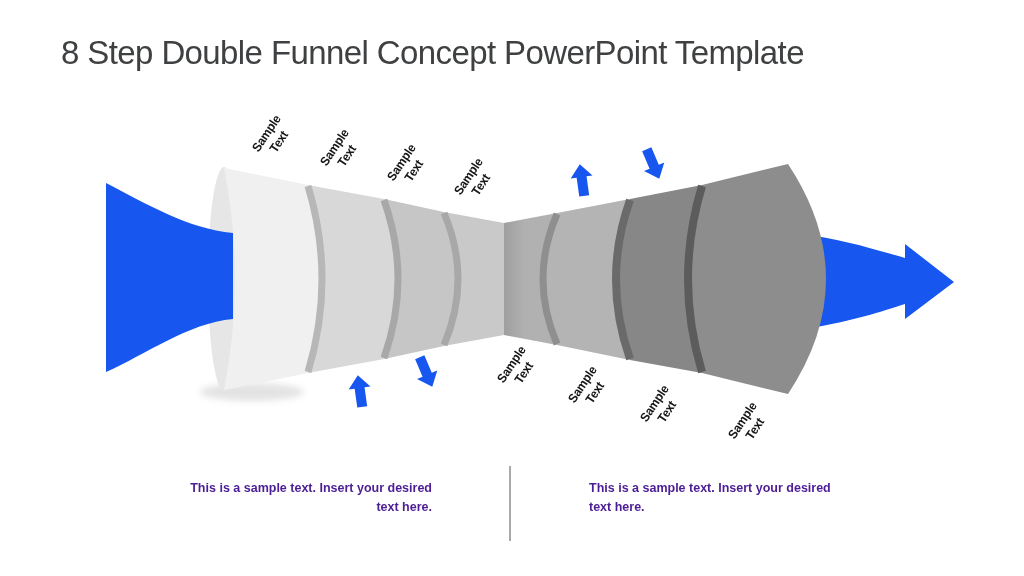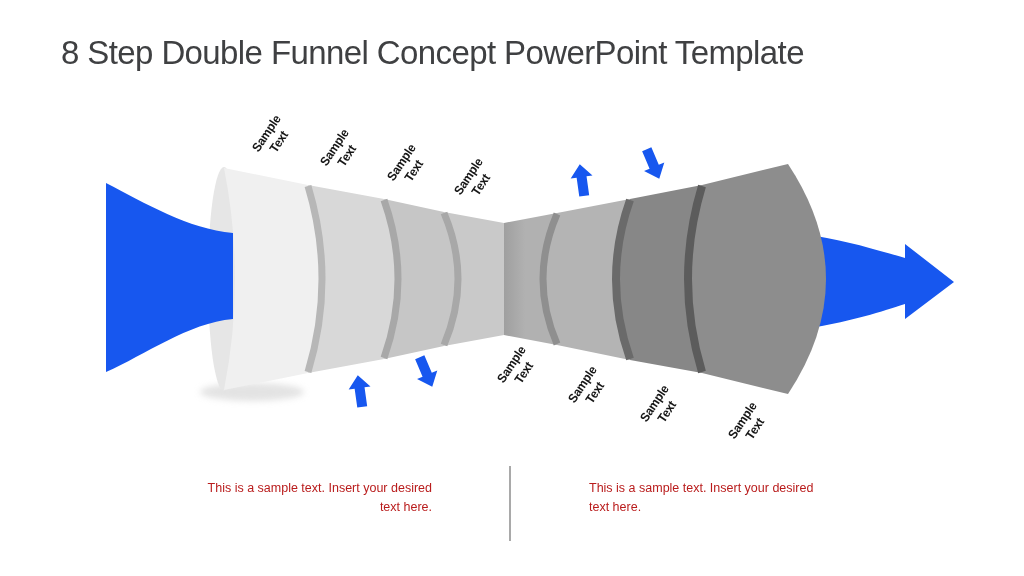--- a/index.html
+++ b/index.html
@@ -14,21 +14,21 @@
   }
   .diagram-svg{position:absolute;left:0;top:0;}
   .step-label{
     position:absolute;width:64px;text-align:center;
     font-size:12.5px;font-weight:bold;line-height:1.18;color:#161616;
     transform:rotate(-56deg) scaleX(.95);transform-origin:50% 50%;
     letter-spacing:-0.2px;
   }
   .caption{
     position:absolute;top:479px;width:248px;
-    font-size:12.5px;line-height:1.55;color:#b91c1c;
+    font-size:12.5px;line-height:1.55;color:#4c1d95;font-weight:bold;
   }
   .caption.left{left:184px;text-align:right;}
   .caption.right{left:589px;text-align:left;}
   .divider{
     position:absolute;left:509px;top:466px;width:2px;height:75px;
     background:#a9a9a9;
   }
 </style>
 </head>
 <body>

